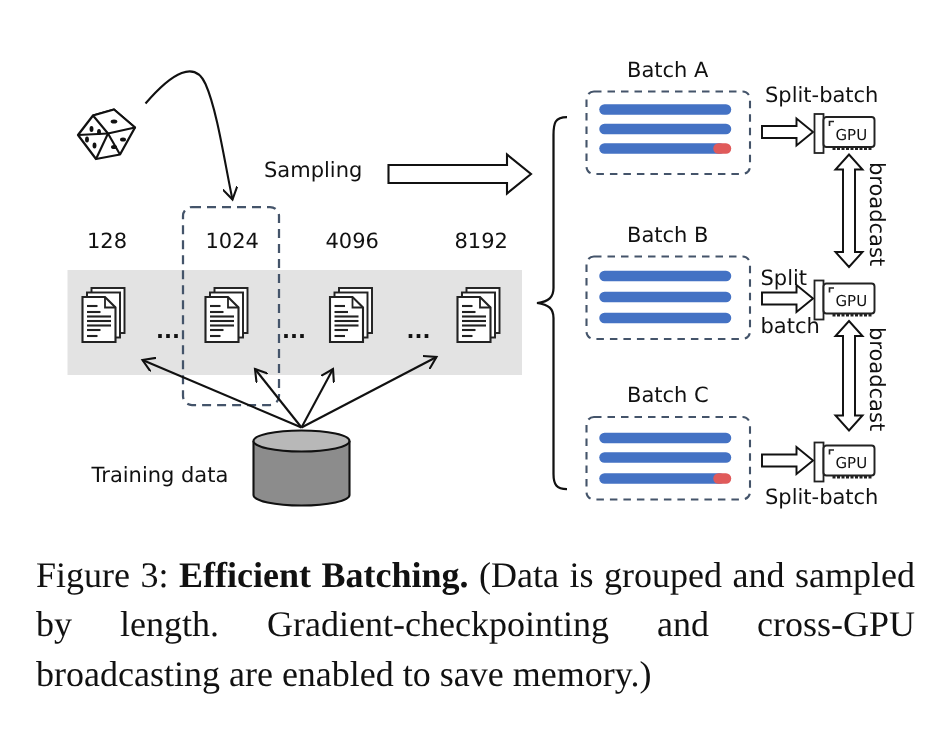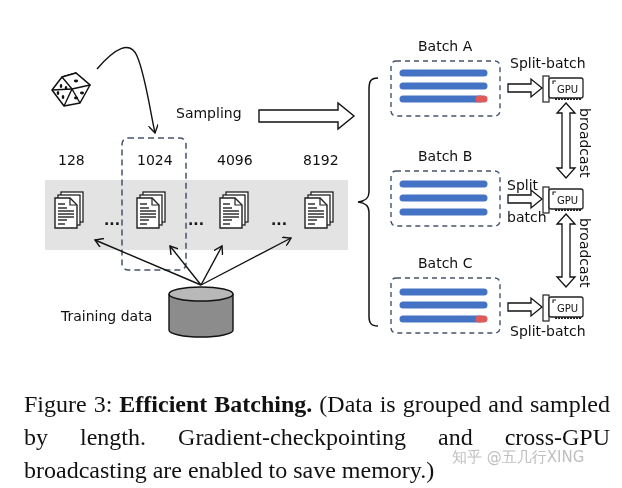--- a/index.html
+++ b/index.html
@@ -2,21 +2,21 @@
 <html><head>
 <meta charset="utf-8">
 <style>
   html, body { margin: 0; padding: 0; background: #ffffff; }
   #stage { position: relative; width: 622px; height: 488px; overflow: hidden; background: #fff; }
   svg text { font-family: "DejaVu Sans", sans-serif; }
   .sans { font-family: "DejaVu Sans", sans-serif; font-size: 14px; fill: #111; }
   .caption {
     position: absolute; left: 24px; top: 368px; width: 586px;
     font-family: "Liberation Serif", serif; font-size: 24px; line-height: 33px;
-    color: #111; text-align: justify; margin-top: 20px;
+    color: #111; text-align: justify;
   }
   .caption b { font-weight: bold; }
   .watermark {
     position: absolute; left: 452px; top: 448px;
     font-family: "DejaVu Sans", sans-serif; font-size: 15px; color: rgba(170,170,170,0.75);
     letter-spacing: 0px;
   }
 </style>
 </head>
 <body>
@@ -147,14 +147,13 @@
   </g>
 
   <path d="M566,103 L575,113 L570,113 L570,168 L575,168 L566,178 L557,168 L562,168 L562,113 L557,113 Z" fill="#fff" stroke="#111" stroke-width="1.3"></path>
   <path d="M566,214 L575,224 L570,224 L570,277 L575,277 L566,287 L557,277 L562,277 L562,224 L557,224 Z" fill="#fff" stroke="#111" stroke-width="1.3"></path>
   <text class="sans" transform="translate(580,108) rotate(90)">broadcast</text>
   <text class="sans" transform="translate(580,218) rotate(90)">broadcast</text>
 </svg>
 
 <div class="caption"><span>Figure 3: </span><b>Efficient Batching.</b><span> (Data is grouped and sampled by length. Gradient-checkpointing and cross-GPU broadcasting are enabled to save memory.)</span></div>
 
-<div class="watermark">知乎 @五几行XING</div>
 </div>
 
 </body></html>

